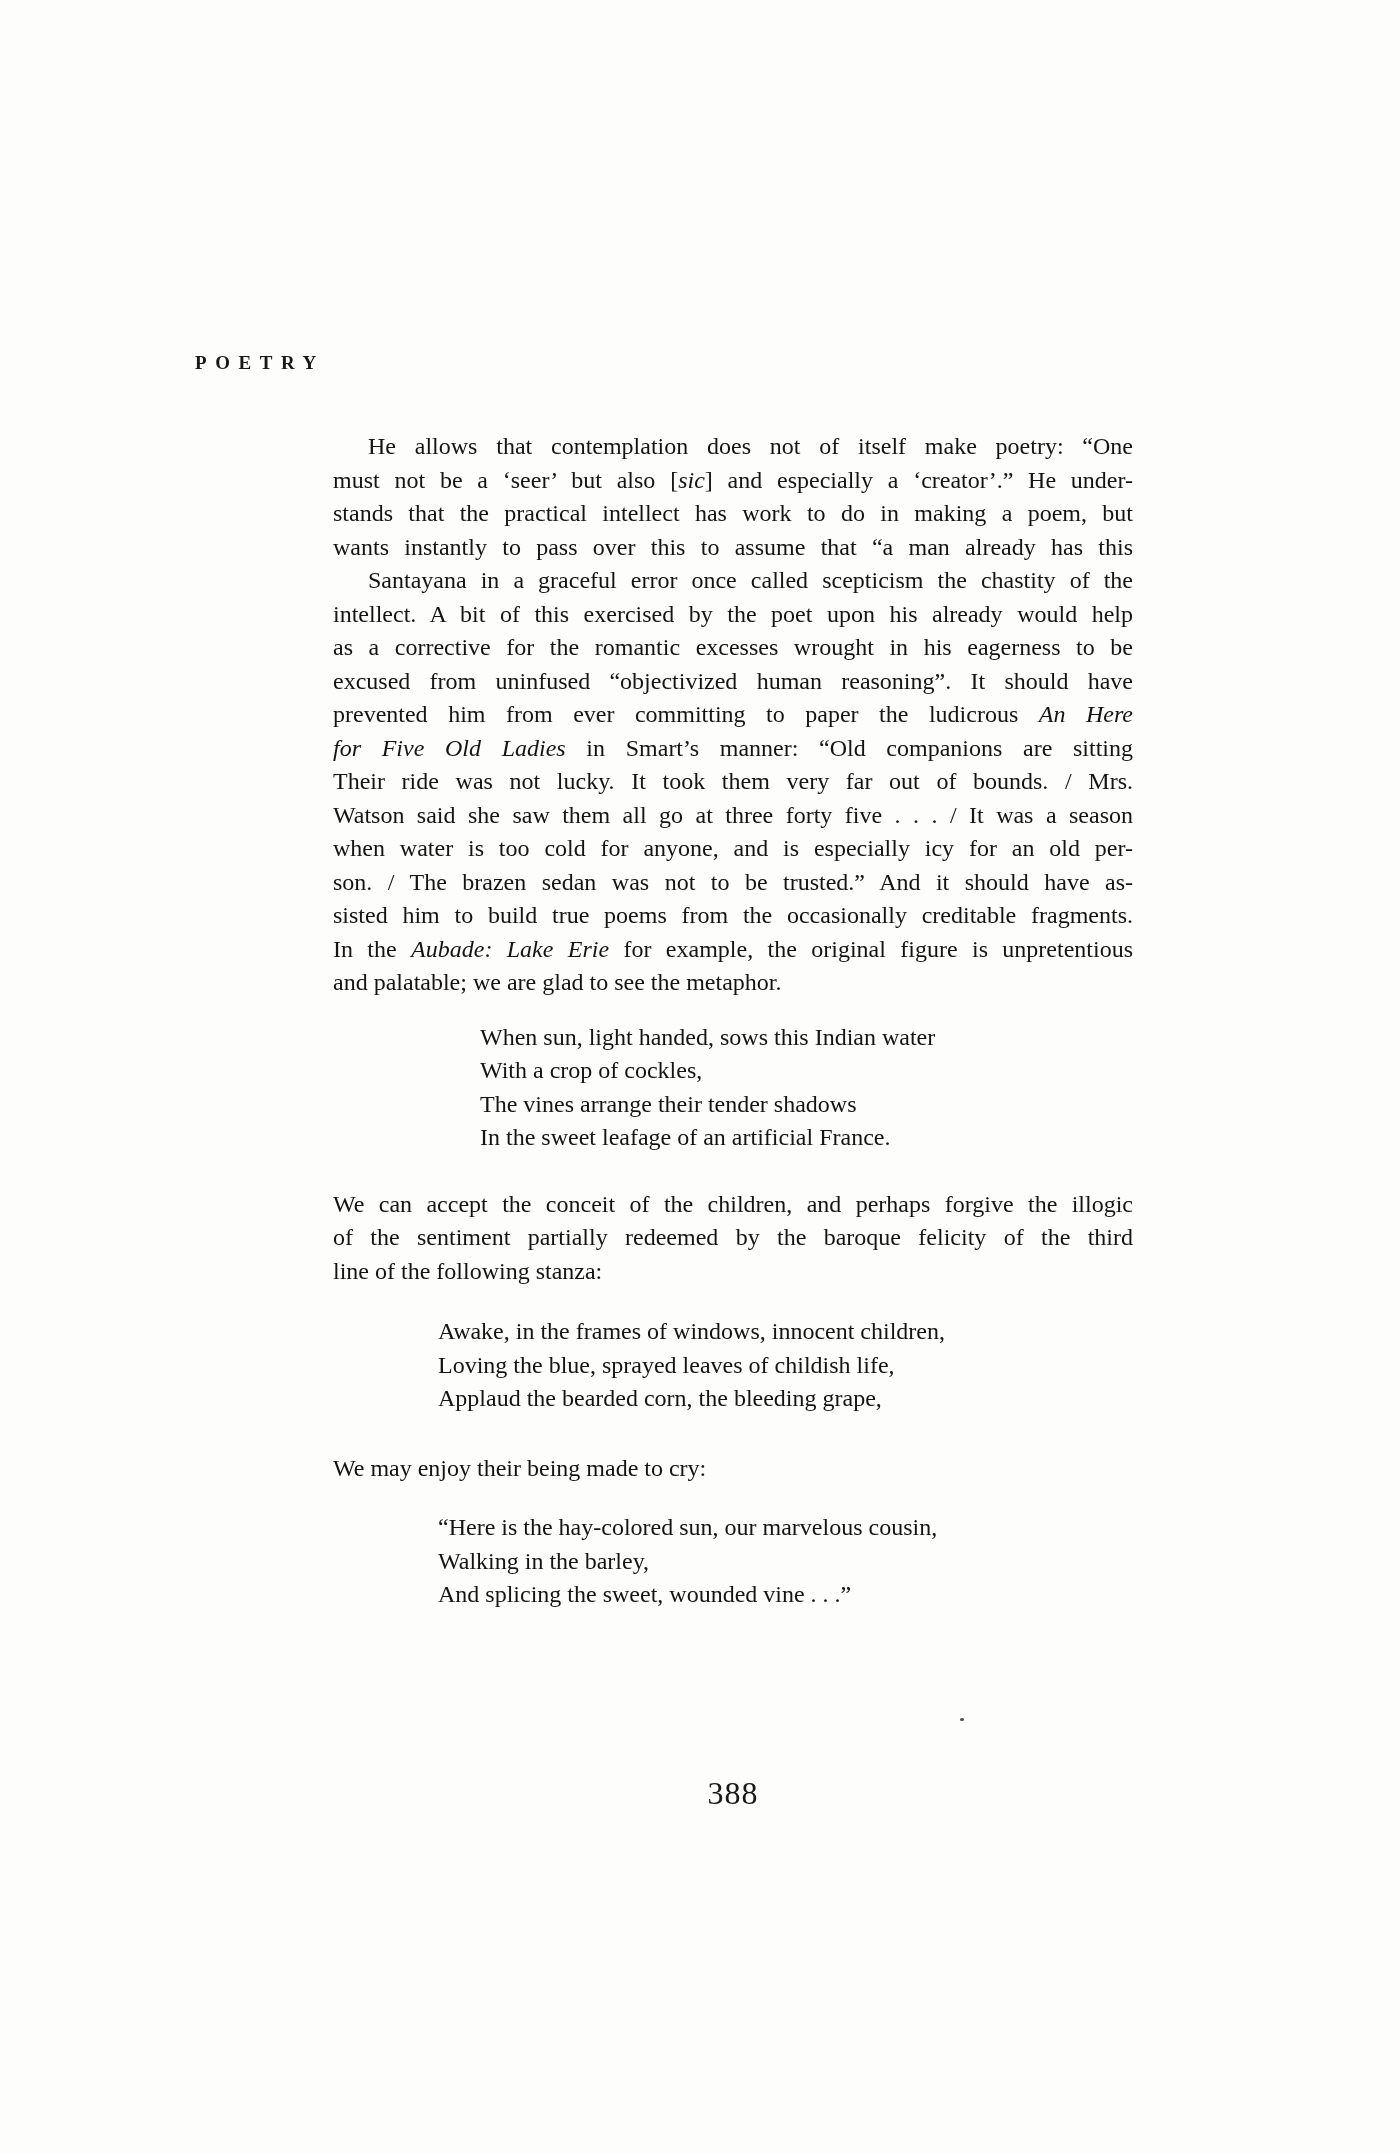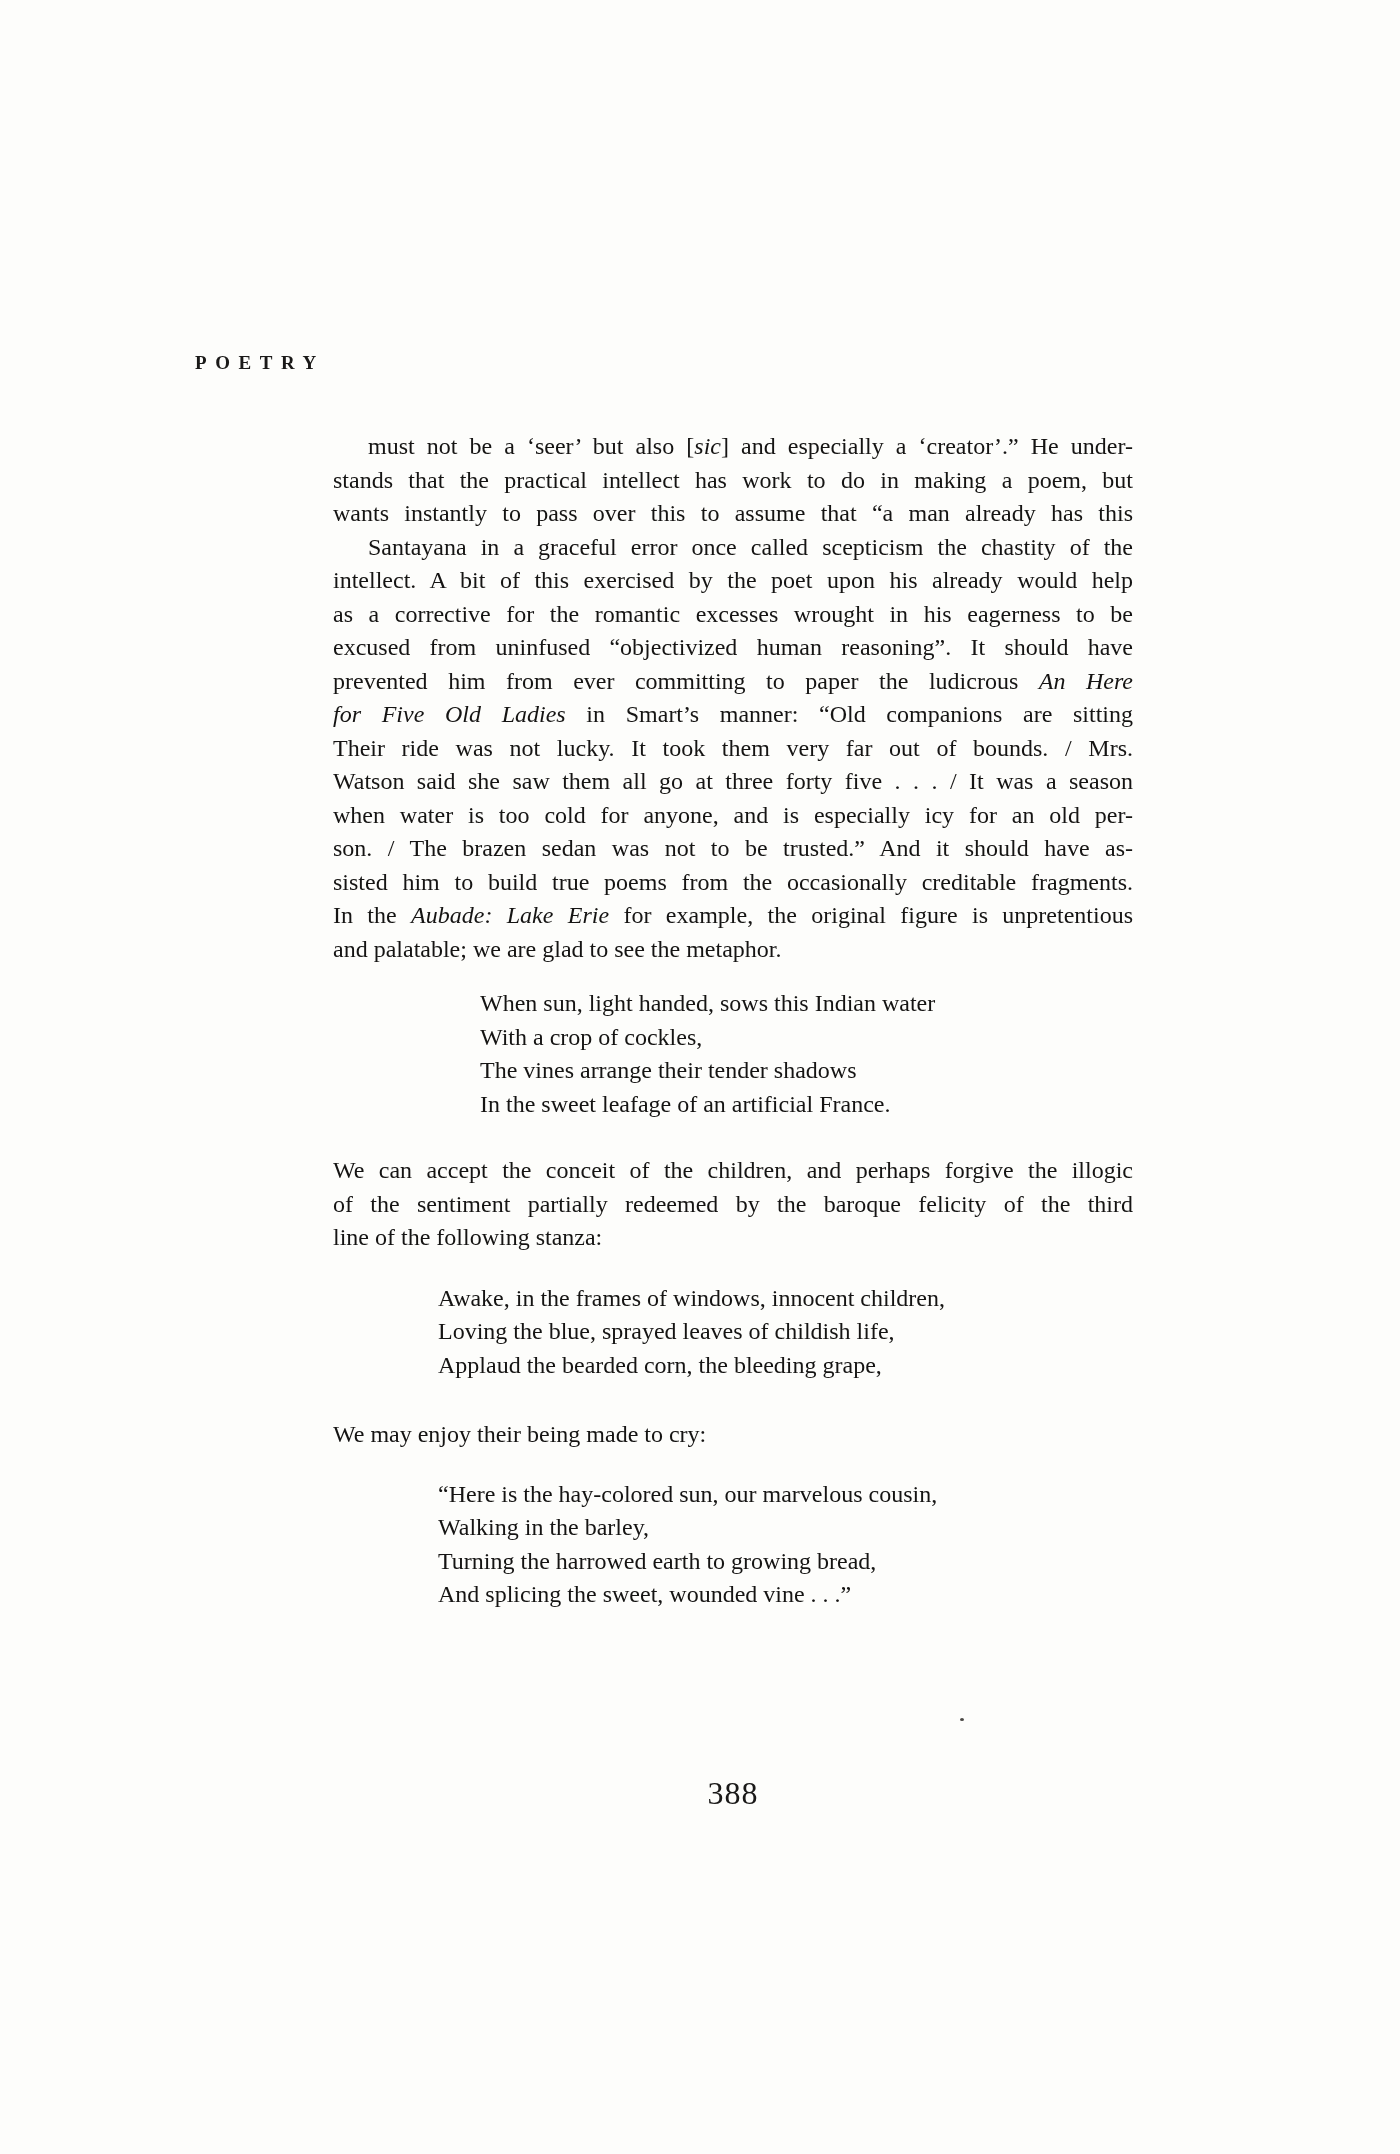--- a/index.html
+++ b/index.html
@@ -62,20 +62,21 @@
   }
 </style>
 </head>
 <body>
 
 <div class="page">
   <div class="running-head">POETRY</div>
 
   <div class="text-column">
       <div class="block para indent-first">
+        <div class="line">He allows that contemplation does not of itself make poetry: “One</div>
         <div class="line">must not be a ‘seer’ but also [<i>sic</i>] and especially a ‘creator’.” He under-</div>
         <div class="line">stands that the practical intellect has work to do in making a poem, but</div>
         <div class="line">wants instantly to pass over this to assume that “a man already has this</div>
       </div>
       <div class="block para indent-first">
         <div class="line">Santayana in a graceful error once called scepticism the chastity of the</div>
         <div class="line">intellect. A bit of this exercised by the poet upon his already would help</div>
         <div class="line">as a corrective for the romantic excesses wrought in his eagerness to be</div>
         <div class="line">excused from uninfused “objectivized human reasoning”. It should have</div>
         <div class="line">prevented him from ever committing to paper the ludicrous <i>An Here</i></div>
@@ -103,21 +104,20 @@
         <div class="line">Awake, in the frames of windows, innocent children,</div>
         <div class="line">Loving the blue, sprayed leaves of childish life,</div>
         <div class="line last">Applaud the bearded corn, the bleeding grape,</div>
       </div>
       <div class="block para">
         <div class="line last">We may enjoy their being made to cry:</div>
       </div>
       <div class="block verse">
         <div class="line">“Here is the hay-colored sun, our marvelous cousin,</div>
         <div class="line">Walking in the barley,</div>
-        <div class="line">Turning the harrowed earth to growing bread,</div>
         <div class="line last">And splicing the sweet, wounded vine . . .”</div>
       </div>
     </div>
 
   <div class="folio">388</div>
 
   <div class="speck"></div>
 </div>
 
 </body></html>

